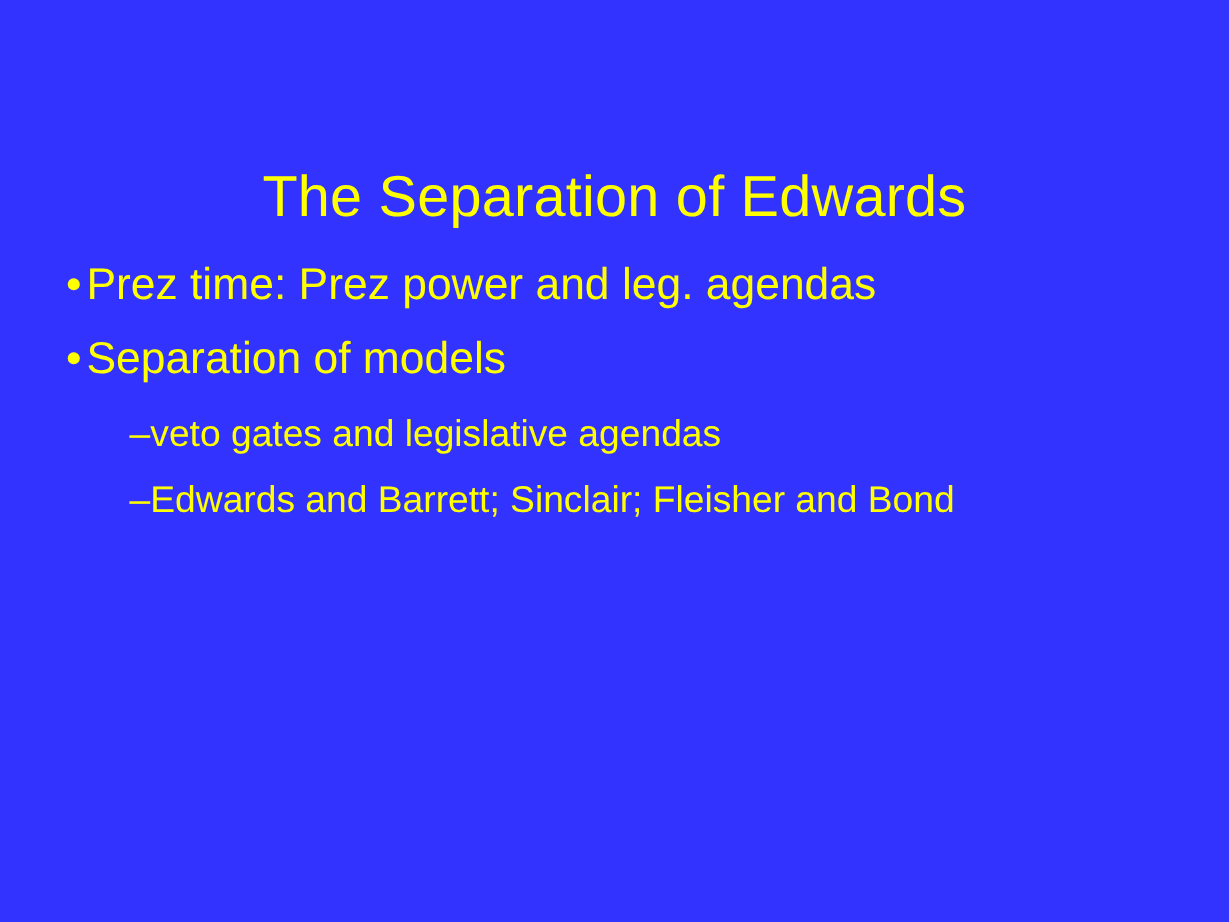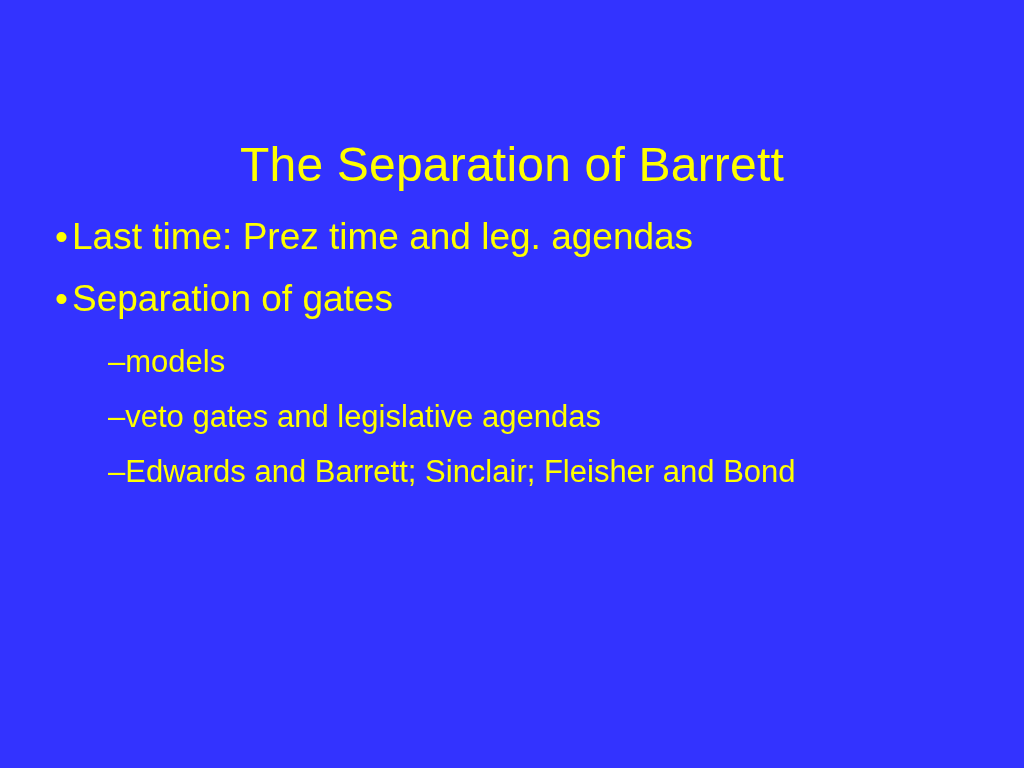--- a/index.html
+++ b/index.html
@@ -70,35 +70,32 @@
   }
   .bullet-l2:last-child {
     margin-bottom: 6px;
   }
 </style>
 </head>
 <body>
 
 <div class="slide">
 
-  <h1 class="slide-title">The Separation of Barrett</h1>
+  <h1 class="slide-title">The Separation of Edwards</h1>
 
   <div class="body-block">
 
     <div class="bullet-l1">
-      <span class="marker">•</span><span>Last time: Prez time and leg. agendas</span>
+      <span class="marker">•</span><span>Prez time: Prez power and leg. agendas</span>
     </div>
 
     <div class="bullet-l1">
-      <span class="marker">•</span><span>Separation of gates</span>
+      <span class="marker">•</span><span>Separation of models</span>
     </div>
 
-    <div class="bullet-l2">
-      <span class="marker">–</span><span>models</span>
-    </div>
 
     <div class="bullet-l2">
       <span class="marker">–</span><span>veto gates and legislative agendas</span>
     </div>
 
     <div class="bullet-l2">
       <span class="marker">–</span><span>Edwards and Barrett; Sinclair; Fleisher and Bond</span>
     </div>
 
   </div>

